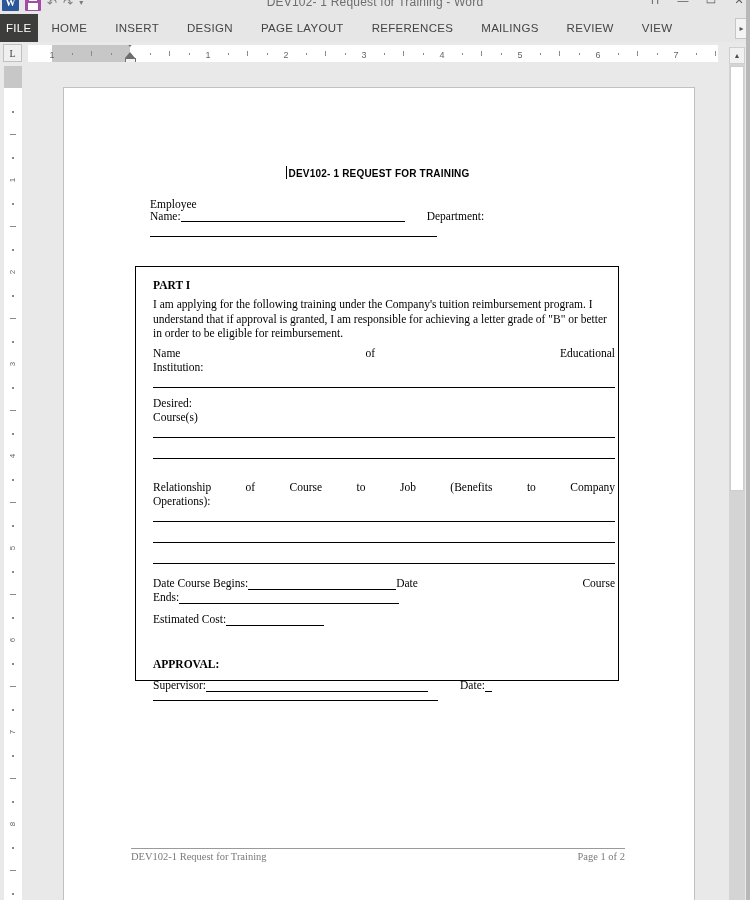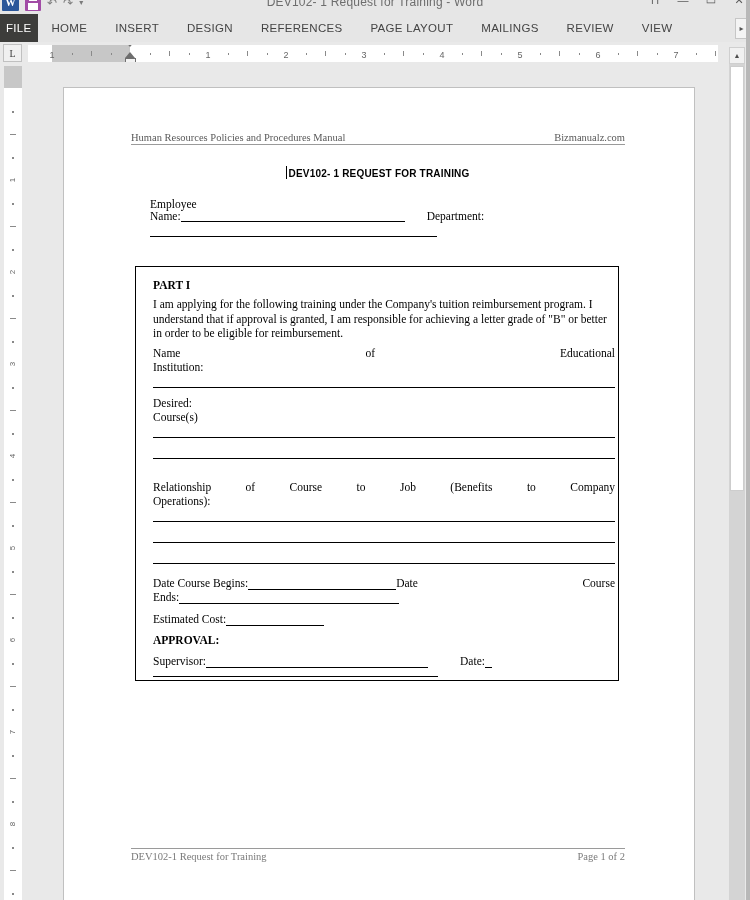--- a/index.html
+++ b/index.html
@@ -182,21 +182,21 @@
   .sp8 { height: 8px; }
   .sp12 { height: 12px; }
   .sp16 { height: 16px; }
   .sp20 { height: 20px; }
 
   .inline-row {
     font-size: 11.5px; font-family: "Liberation Serif", serif;
     display: flex; align-items: flex-end; line-height: 14px;
   }
   .ul-fill { border-bottom: 1px solid #000; height: 11px; }
-  .approval { font-size: 11.5px; font-weight: bold; font-family: "Liberation Serif", serif; }
+  .approval { font-size: 11.5px; font-weight: bold; font-family: "Liberation Serif", serif; margin-top: 24px; }
 
   .doc-footer {
     position: absolute; left: 67px; top: 760px; width: 494px;
     border-top: 1px solid #9a9a9a; padding-top: 2px;
     display: flex; justify-content: space-between;
   }
   .doc-footer span { font-size: 10.5px; color: #7a7a7a; font-family: "Liberation Serif", serif; }
 
   
   .vscroll {
@@ -237,22 +237,22 @@
       <span class="wc">✕</span>
     </div>
   </div>
 
   <div class="ribbonbar">
     <div class="tabs">
       <div class="tab file">FILE</div>
       <div class="tab">HOME</div>
       <div class="tab">INSERT</div>
       <div class="tab">DESIGN</div>
+      <div class="tab">PAGE LAYOUT</div>
       <div class="tab">REFERENCES</div>
-      <div class="tab">PAGE LAYOUT</div>
       <div class="tab">MAILINGS</div>
       <div class="tab">REVIEW</div>
       <div class="tab">VIEW</div>
     </div>
     <div class="tab-overflow">▸</div>
   </div>
 
   <div class="rulerstrip">
     <div class="tabselector">L</div>
     <div class="hruler">
@@ -339,24 +339,20 @@
         <span class="vr-dot" style="top: 735px;"></span>
         <span class="vr-dot" style="top: 781px;"></span>
         <span class="vr-half" style="top: 804px;"></span>
         <span class="vr-dot" style="top: 827px;"></span>
       </div>
   </div>
 
   <div class="canvas">
     <div class="page doc-serif">
 
-      <div class="doc-header">
-        <span>Human Resources Policies and Procedures Manual</span>
-        <span>Bizmanualz.com</span>
-      </div>
 
       <div class="doc-title"><span class="caret"></span><span>DEV102- 1 REQUEST FOR TRAINING</span></div>
 
       <div class="emp-block doc-serif">
         <div>Employee</div>
         <div class="emp-row">
           <span class="emp-name-lbl">Name:</span>
           <span class="emp-underline"></span>
           <span class="emp-dept">Department:</span>
         </div>

